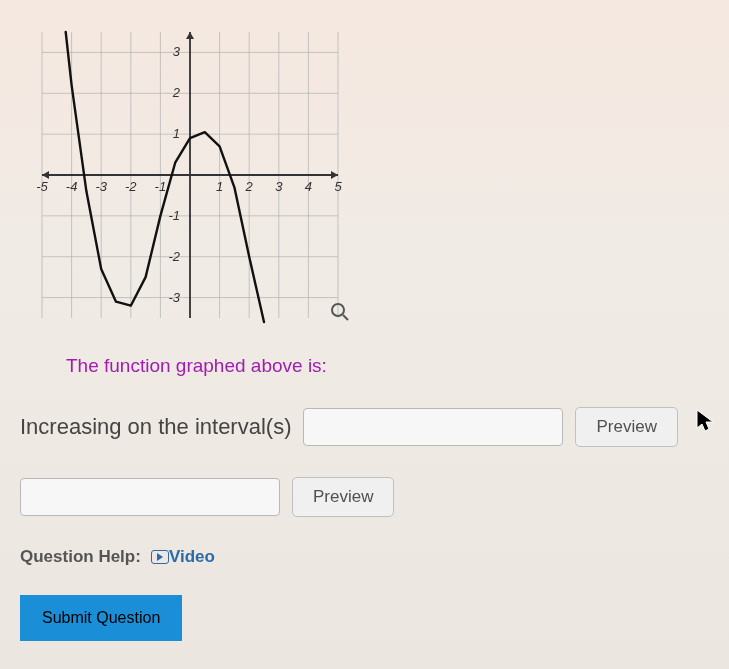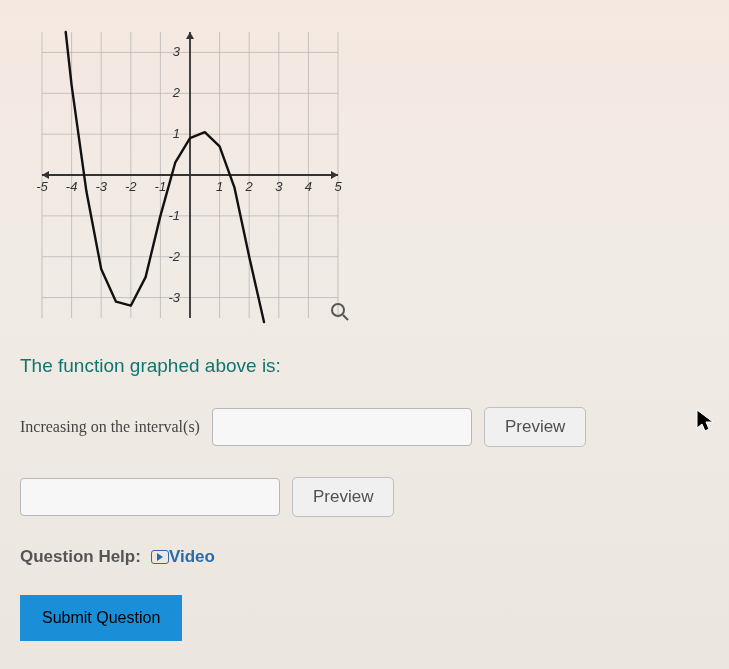--- a/index.html
+++ b/index.html
@@ -19,34 +19,34 @@
       margin-bottom: 25px;
     }
     .graph-area svg { display: block; }
     .magnify {
       position: absolute;
       right: 10px;
       bottom: 8px;
     }
     .question-text {
       font-size: 19px;
-      color: #0f766e;
+      color: #a21caf;
       margin-bottom: 30px;
+      margin-left: 46px;
     }
     .field-row {
       display: flex;
       align-items: center;
       margin-bottom: 30px;
       gap: 12px;
     }
     .field-label {
-      font-size: 16px;
+      font-size: 22px;
       color: #444;
       white-space: nowrap;
-      font-family: Liberation Serif, serif;
     }
     .field-input {
       border: 1px solid #b8b8b8;
       border-radius: 4px;
       height: 38px;
       width: 260px;
       font-size: 16px;
       padding: 0 8px;
       background: #f7f7f7;
     }

